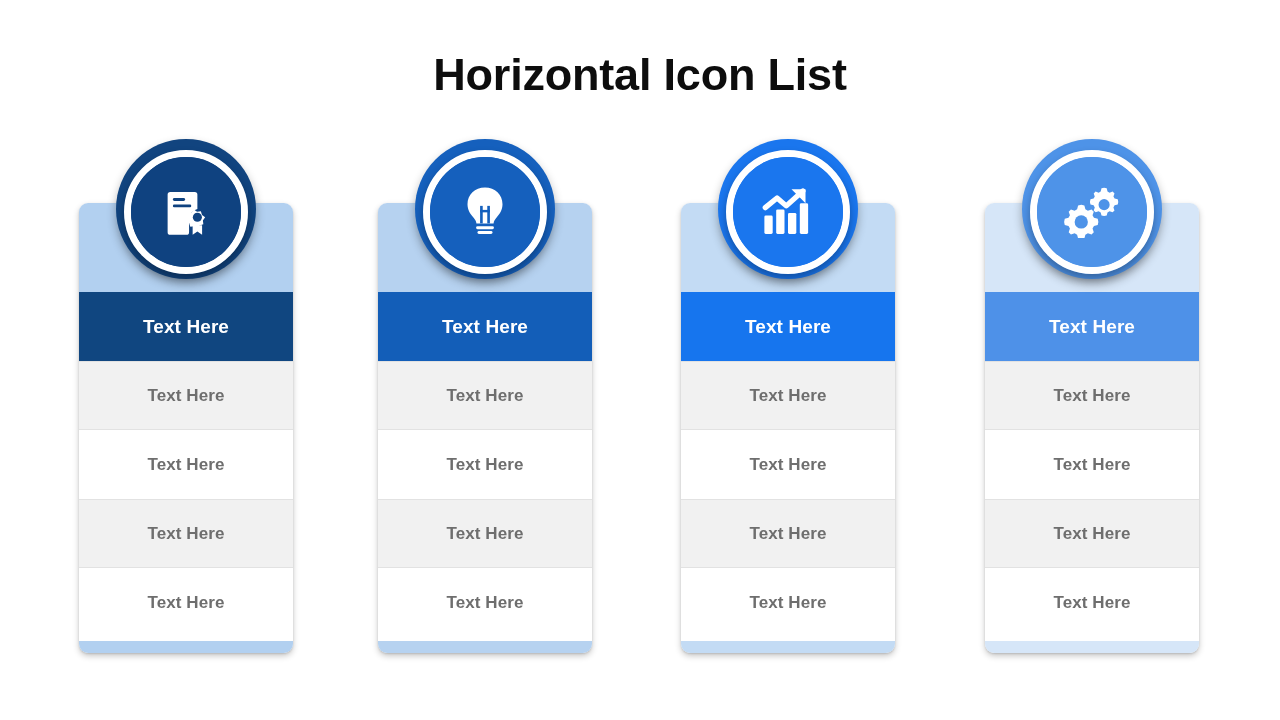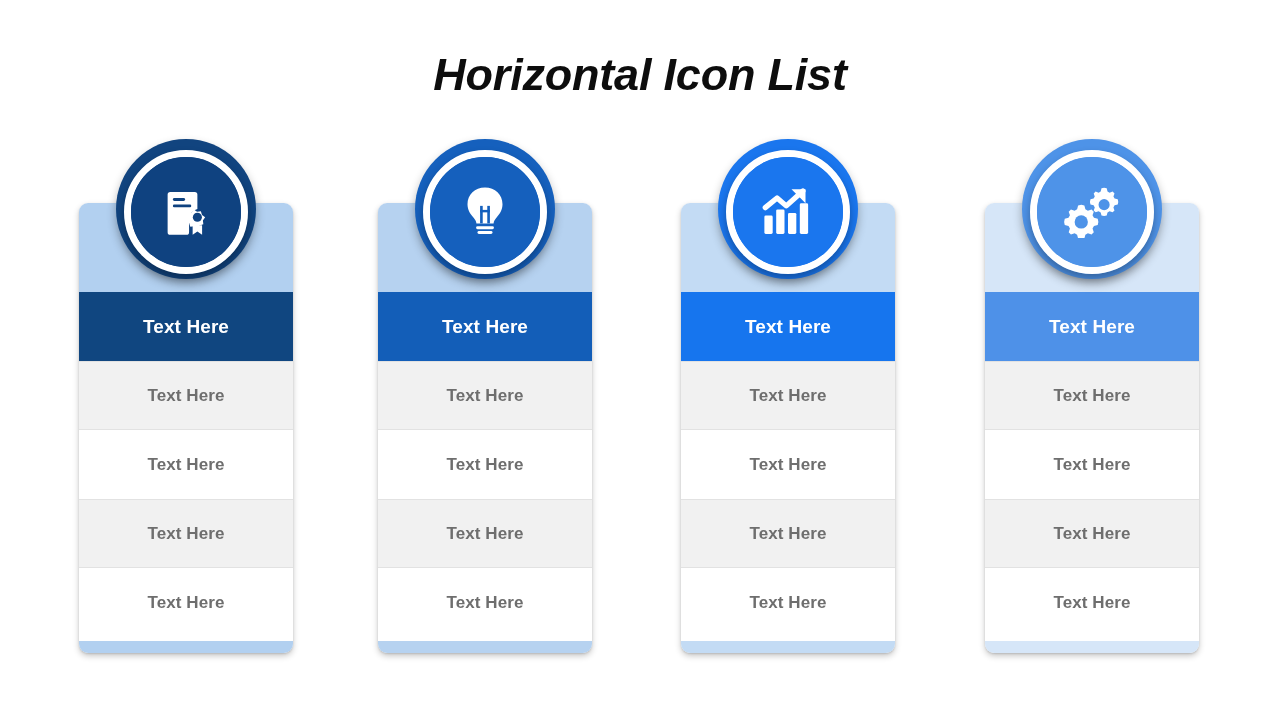--- a/index.html
+++ b/index.html
@@ -152,21 +152,21 @@
   }
   .badge svg {
     display: block;
   }
 </style>
 </head>
 <body style="background: rgb(255, 255, 255);">
 
 <div class="slide">
 
-  <div class="slide-title" style="color: rgb(13, 13, 13); font-style: italic;">Horizontal Icon List</div>
+  <div class="slide-title" style="color: rgb(13, 13, 13);">Horizontal Icon List</div>
 
   <div class="columns">
 
     <div class="column col-0">
       <div class="card">
         <div class="card-cap" style="background: rgb(178, 208, 240);"></div>
         <div class="card-header" style="background: rgb(16, 70, 128); color: rgb(255, 255, 255);">
           <span>Text Here</span>
         </div>
         <div class="card-row alt" style="color: rgb(110, 110, 110);">

